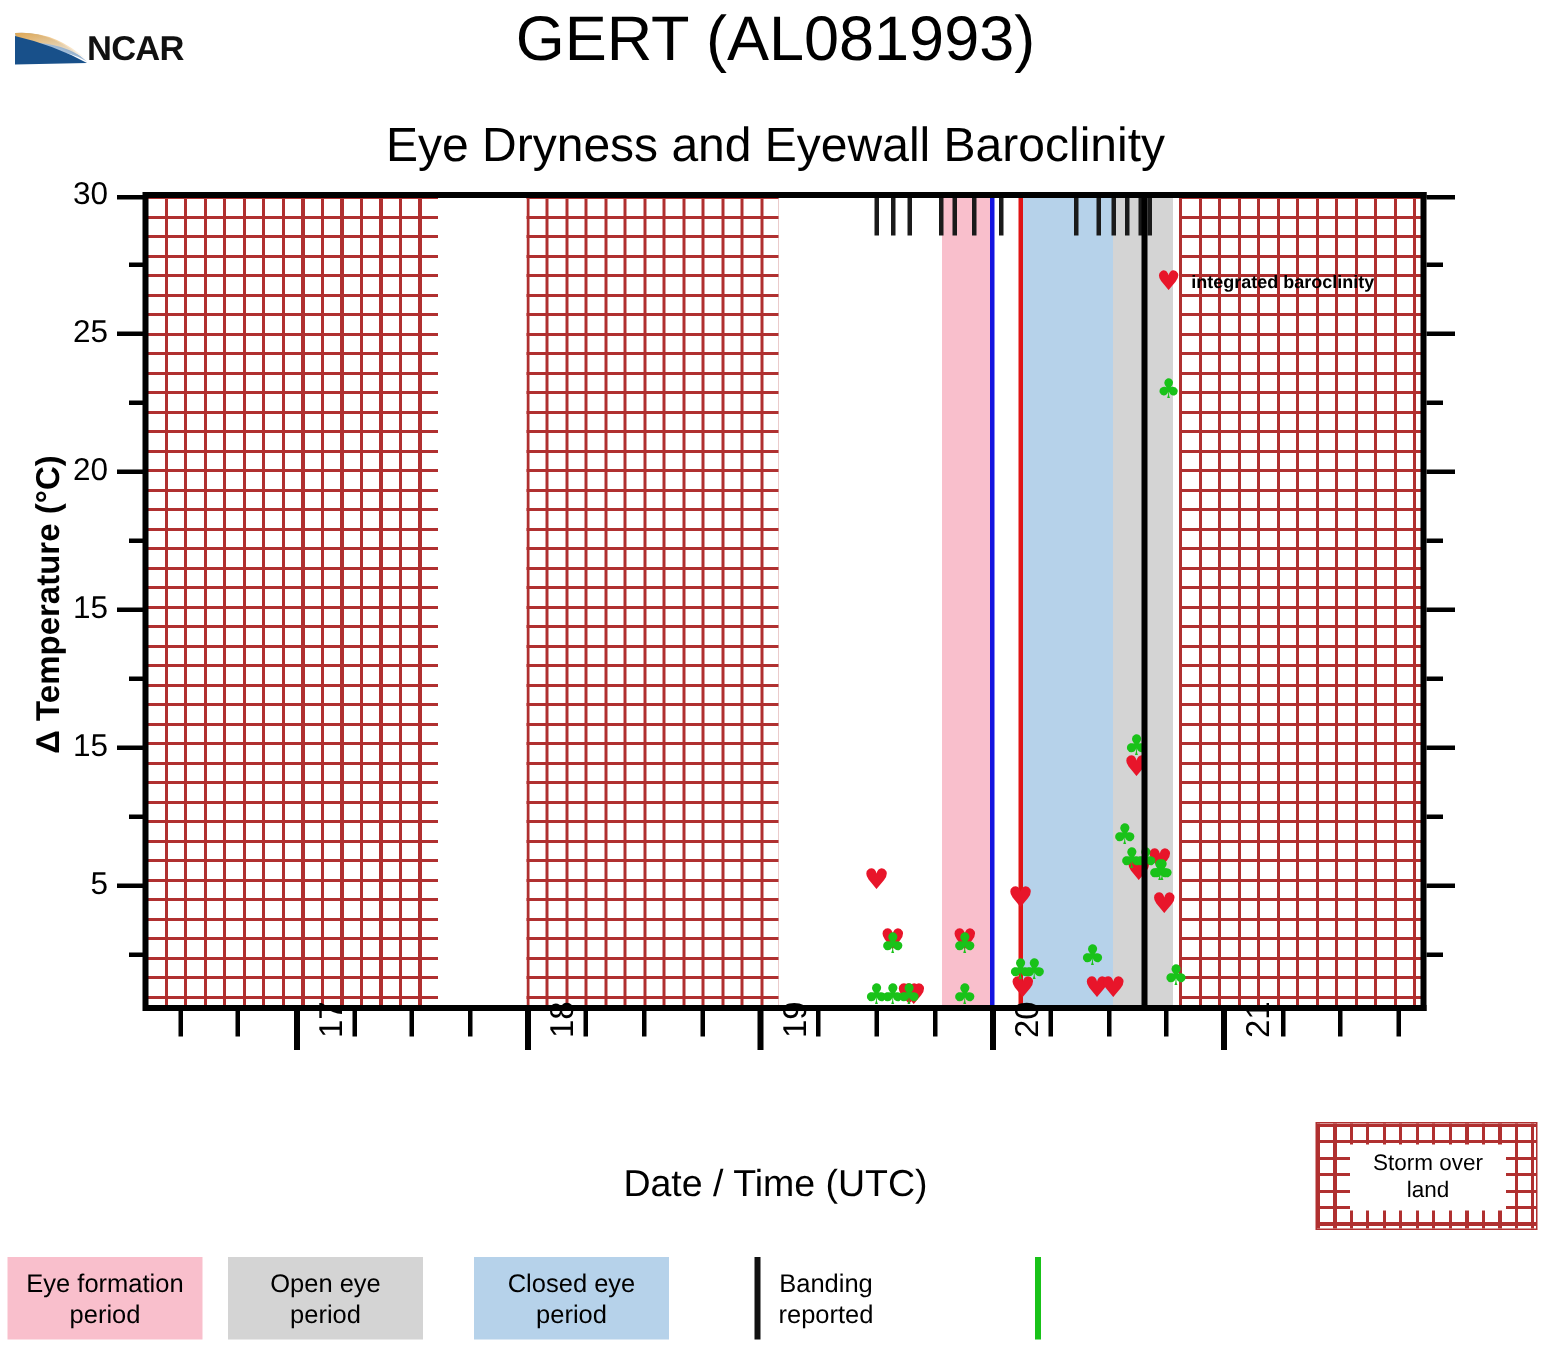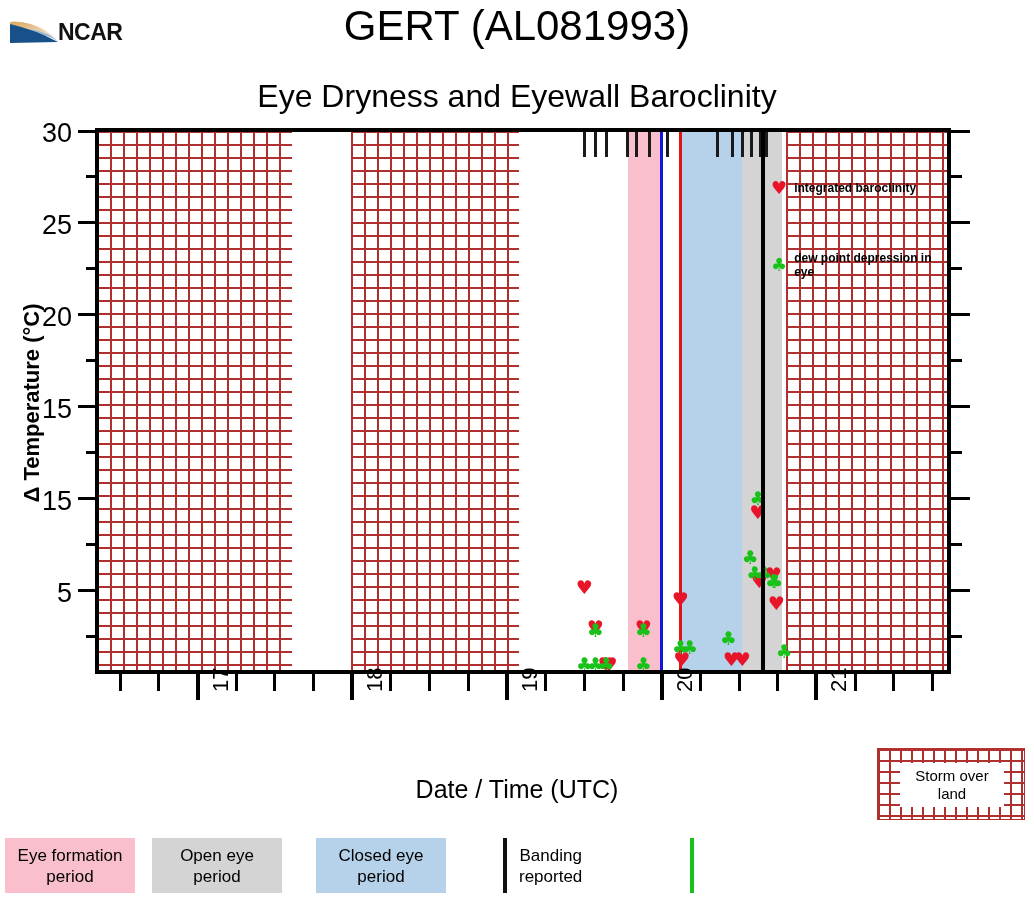--- a/index.html
+++ b/index.html
@@ -43,21 +43,21 @@
 
   
   .btick{position:absolute;top:0;width:3px;height:26px;background:#1a1a1a;}
 
   
   .ytick{position:absolute;background:#000;height:3px;}
   .ytick.major{left:78px;width:19px;}
   .ytick.minor{left:86px;width:11px;}
   .ytick-r.major{left:951px;width:19px;height:3px;background:#000;position:absolute;}
   .ytick-r.minor{left:951px;width:11px;height:3px;background:#000;position:absolute;}
-  .ylbl{position:absolute;left:10px;width:62px;text-align:right;font-size:27px;}
+  .ylbl{position:absolute;left:10px;width:62px;text-align:right;font-size:21px;}
   #ylabel-title{position:absolute;left:-248px;top:390px;width:560px;text-align:center;
                 font-size:22px;font-weight:bold;transform:rotate(-90deg);}
 
   
   .xtick{position:absolute;top:674px;background:#000;}
   .xtick.major{width:4px;height:26px;}
   .xtick.minor{width:3px;height:17px;}
   .xlbl{position:absolute;top:692px;font-size:22px;transform:rotate(-90deg);
         transform-origin:left top;white-space:nowrap;}
   #xaxis-title{position:absolute;left:0;top:775px;width:1034px;text-align:center;
@@ -256,21 +256,20 @@
 <div id="ylabel-title">Δ Temperature (°C)</div>
 <div id="xaxis-title">Date / Time (UTC)</div>
 
 <div id="inplot-legend">
     <div class="ilrow" style="top: 48px;">
       <span class="sym" style="color: rgb(232, 21, 42);">♥</span>
       <span class="txt">integrated baroclinity</span>
     </div>
     <div class="ilrow" style="top: 120px;">
       <span class="sym" style="color: rgb(25, 194, 25);">♣</span>
-      <span class="txt">dew point depression in eye</span>
     </div>
   </div>
 
 <div id="sol-key">
   <div class="inner">
     <span><span>Storm over</span><br>
     <span>land</span></span>
   </div>
 </div>
 

